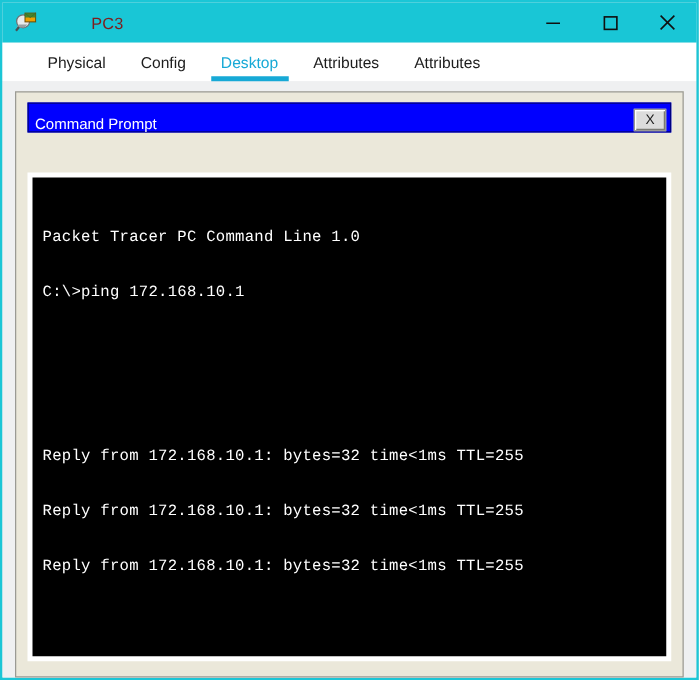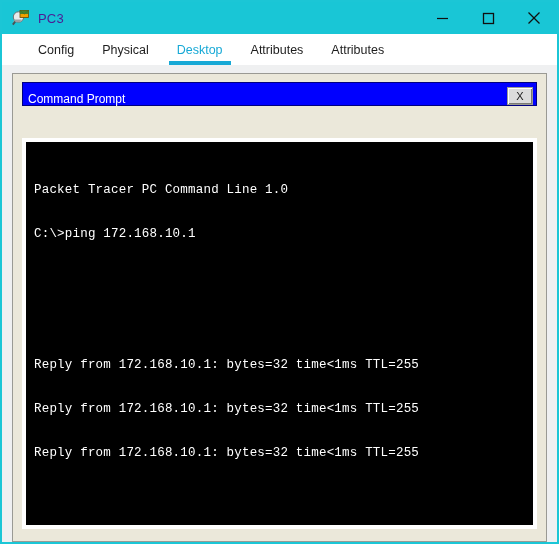--- a/index.html
+++ b/index.html
@@ -41,23 +41,24 @@
     gap: 8px;
   }
   .app-icon {
     width: 18px;
     height: 18px;
     position: relative;
     display: block;
   }
   .title-text {
     font-size: 13px;
-    color: #4c1d95;
+    color: #7f1d1d;
     letter-spacing: 0.2px;
     white-space: nowrap;
+    margin-left: 35px;
   }
   .title-buttons {
     margin-left: auto;
     display: flex;
     align-items: center;
     height: 32px;
   }
   .tbtn {
     width: 46px;
     height: 32px;
@@ -241,24 +242,24 @@
         <svg width="14" height="14" viewBox="0 0 14 14">
           <line x1="1.5" y1="1.5" x2="12.5" y2="12.5" stroke="#101010" stroke-width="1.3"></line>
           <line x1="12.5" y1="1.5" x2="1.5" y2="12.5" stroke="#101010" stroke-width="1.3"></line>
         </svg>
       </div>
     </div>
   </div>
 
   <div class="tabstrip">
     <div class="tab">
+      <span>Physical</span>
+    </div>
+    <div class="tab">
       <span>Config</span>
-    </div>
-    <div class="tab">
-      <span>Physical</span>
     </div>
     <div class="tab active">
       <span>Desktop</span>
     </div>
     <div class="tab">
       <span>Attributes</span>
     </div>
     <div class="tab">
       <span>Attributes</span>
     </div>

